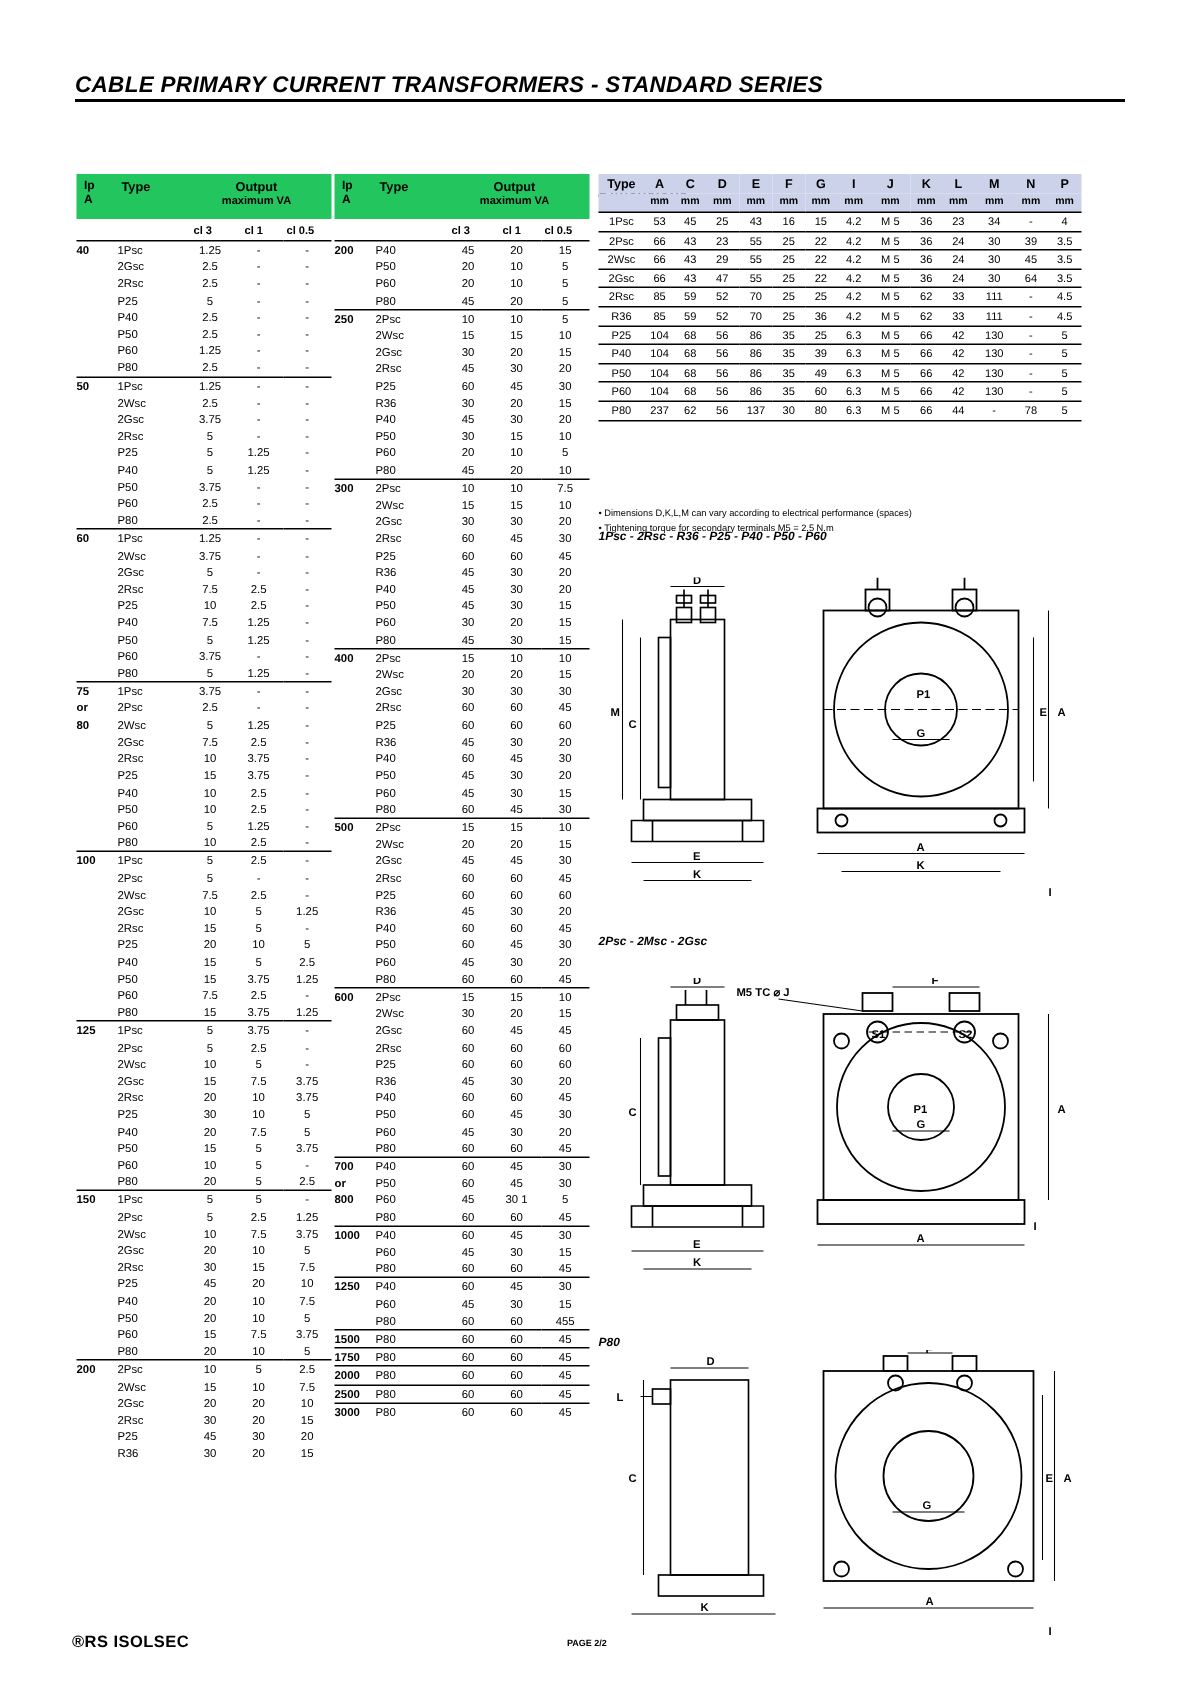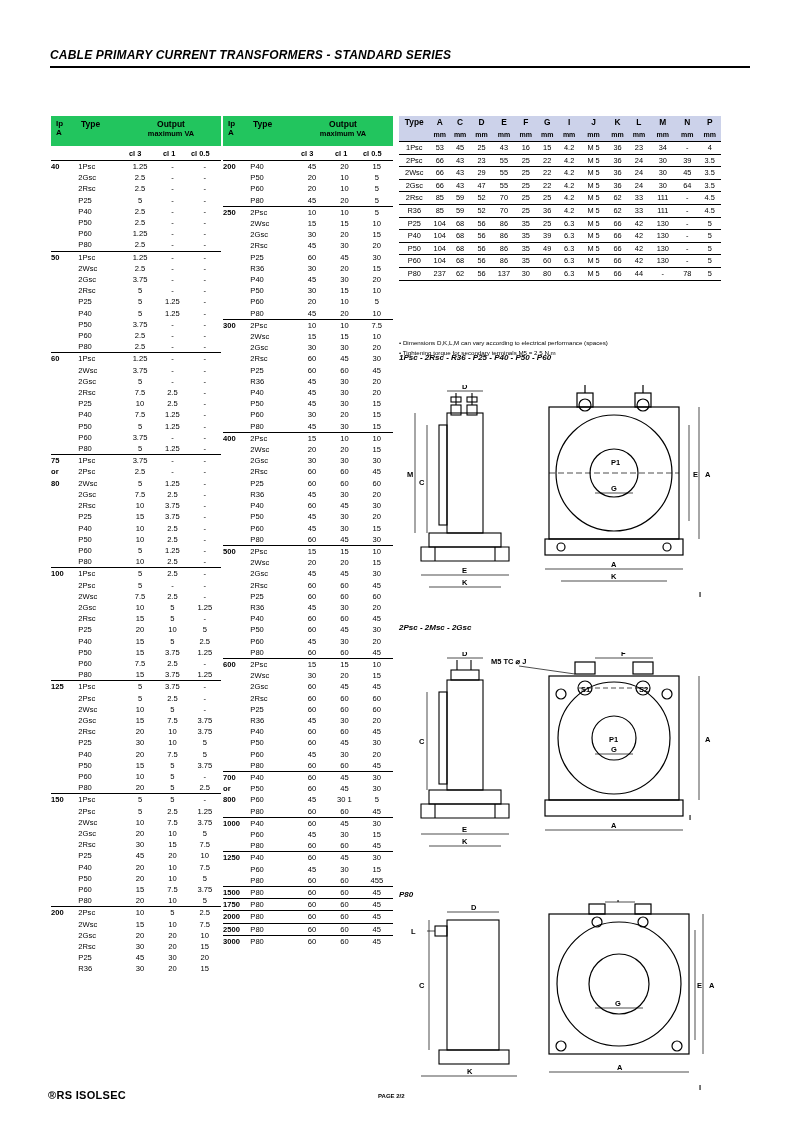--- a/index.html
+++ b/index.html
@@ -6,21 +6,21 @@
   body{
     width:794px;height:1123px;background:#ffffff;
     font-family:"Liberation Sans", sans-serif;
     color:#000;position:relative;overflow:hidden;
   }
   .page{position:absolute;left:0;top:0;width:794px;height:1123px;}
 
   
   .doc-title{
     position:absolute;left:50px;top:48px;width:700px;
-    font-size:12px;font-weight:bold;font-style:italic;
+    font-size:15px;font-weight:bold;font-style:italic;
     letter-spacing:.2px;
   }
   .rule-top{position:absolute;left:50px;top:66px;width:700px;height:2px;background:#000;}
 
   .sec-label{position:absolute;font-size:10.5px;font-weight:bold;margin-top:28px;}
   #sel-label{left:51px;top:92px;}
   #dim-label{left:399px;top:92px;text-decoration:underline;}
 
   
   .seltab{position:absolute;font-size:7.6px;}

